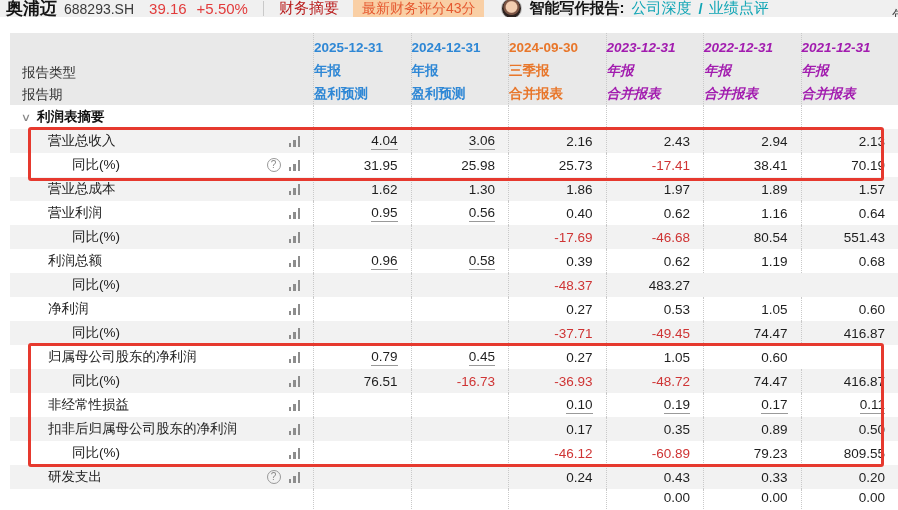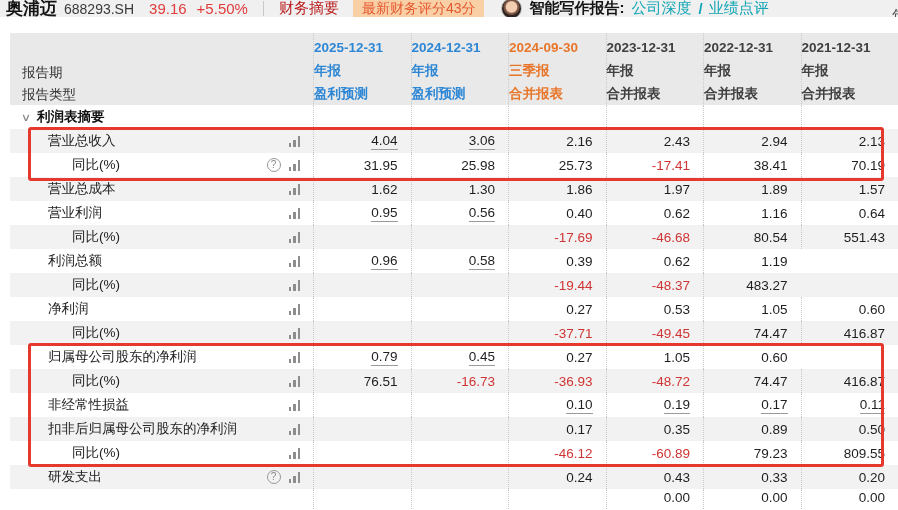--- a/index.html
+++ b/index.html
@@ -31,21 +31,21 @@
   .table-wrap { position:relative; margin-left:10px; width:888px; }
   .grid { display:grid; grid-template-columns:303px repeat(6, 1fr); }
 
   .thead { background:#e9e9e9; height:72px; }
   .head-left { padding:29px 0 0 12px; }
   .head-left div { font-size:13.5px; color:#333; line-height:22px; }
   .hcol { padding:3px 13px 0 0; border-left:1px dotted #c9c9c9; }
   .hcol div { line-height:23px; font-size:13.5px; font-weight:bold; }
   .tone-blue   { color:#2e87d5; }
   .tone-orange { color:#e8762a; }
-  .tone-dark   { color:#404040; }
+  .tone-dark   { color:#a21caf;font-style:italic; }
 
   .section-row { height:24px; align-items:center; background:#fff; }
   .section-cell { display:flex; align-items:center; padding-left:12px; }
   .chevron { font-size:11px; color:#888; margin-right:7px; transform:scaleX(1.3); cursor:pointer; }
   .section-title { font-weight:bold; font-size:13.5px; color:#111; }
   .sep-cell { border-left:1px dotted #c9c9c9; height:100%; }
 
   .trow { height:24px; }
   #rows .trow:nth-child(odd) { background:#f2f2f2; }
   .cell { display:flex; align-items:center; height:100%; }
@@ -90,22 +90,22 @@
   <span class="ai-link" style="margin-left:4px">业绩点评</span>
   <span class="clip-char">年</span>
 </div>
 
 <div class="gap"></div>
 
 <div class="table-wrap">
 
   <div class="thead grid">
     <div class="head-left">
+      <div>报告类型</div>
       <div>报告期</div>
-      <div>报告类型</div>
     </div>
 
   <div class="hcol tone-blue">
     <div class="h-date">2025-12-31</div>
     <div class="h-period">年报</div>
     <div class="h-type">盈利预测</div>
   </div>
 
   <div class="hcol tone-blue">
     <div class="h-date">2024-12-31</div>
@@ -332,42 +332,42 @@
         </div>
         <div class="cell val">
           <span class="vtext">0.39</span>
         </div>
         <div class="cell val">
           <span class="vtext">0.62</span>
         </div>
         <div class="cell val">
           <span class="vtext">1.19</span>
         </div>
+        <div class="cell val">
+          <span class="vtext">0.68</span>
+        </div>
       </div>
 
   <div class="trow grid">
     <div class="cell label-cell ind2">
       <span class="row-label">同比(%)</span>
       <span class="icons">
 
         <span class="bar-icon">
               <i class="b1"></i>
               <i class="b2"></i>
               <i class="b3"></i>
             </span>
       </span>
     </div>
   <div class="cell val">
           <span class="vtext"></span>
         </div>
         <div class="cell val">
           <span class="vtext"></span>
-        </div>
-        <div class="cell val neg">
-          <span class="vtext">-19.44</span>
         </div>
         <div class="cell val neg">
           <span class="vtext">-48.37</span>
         </div>
         <div class="cell val">
           <span class="vtext">483.27</span>
         </div>
       </div>
 
   <div class="trow grid">

